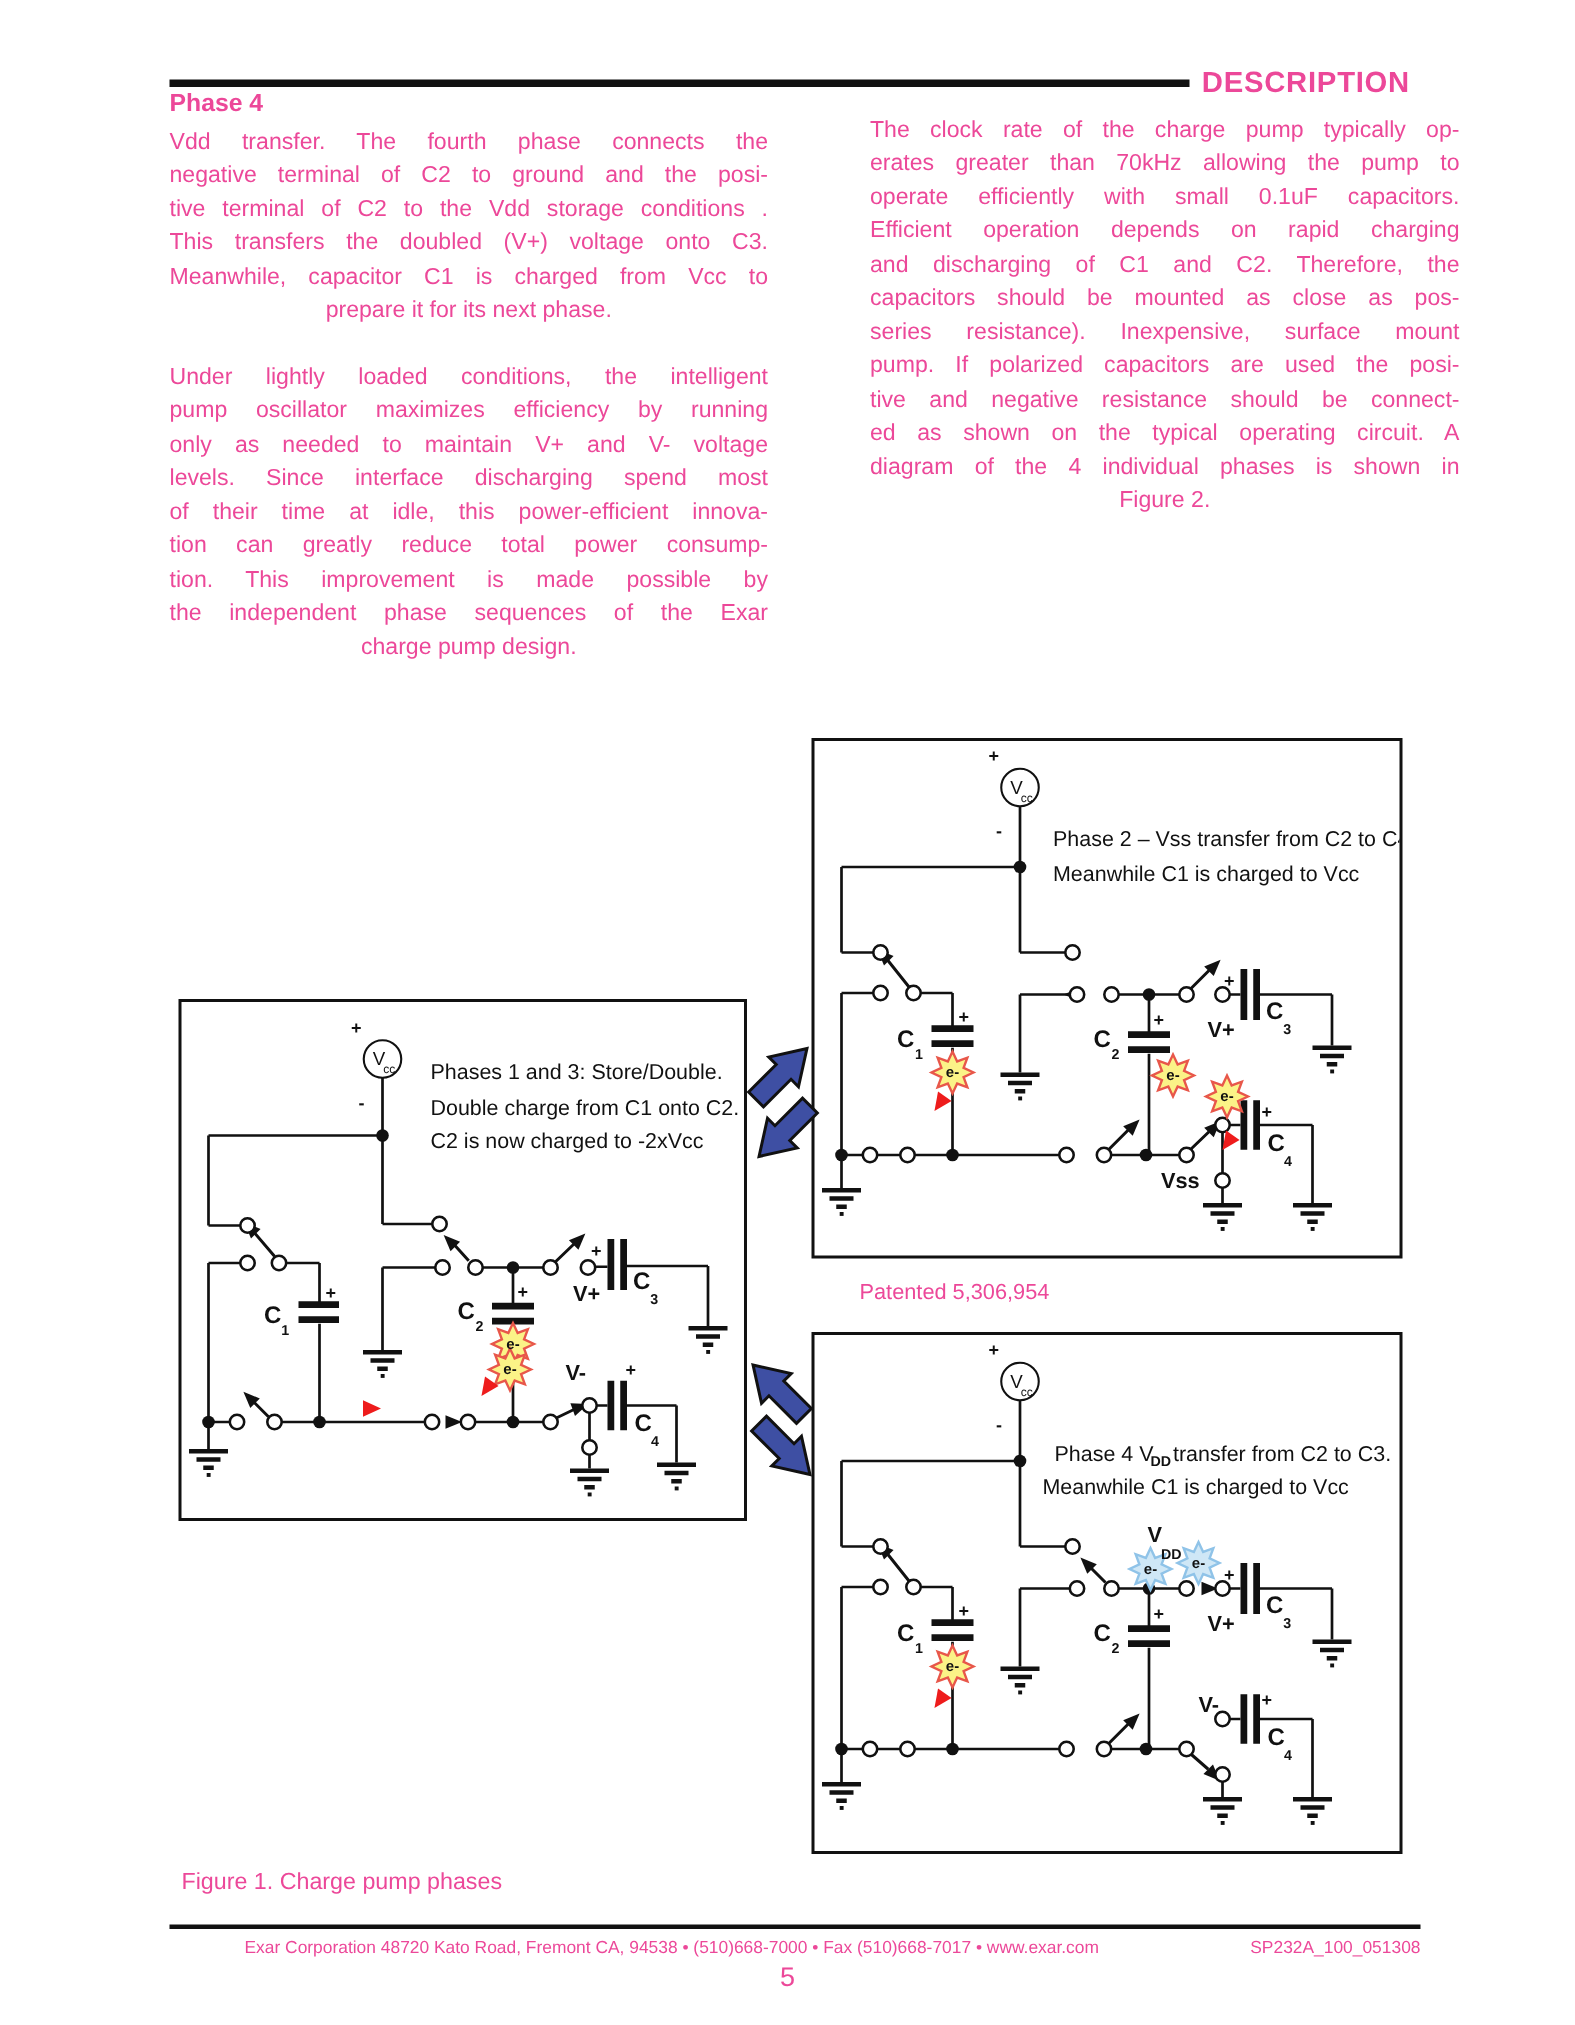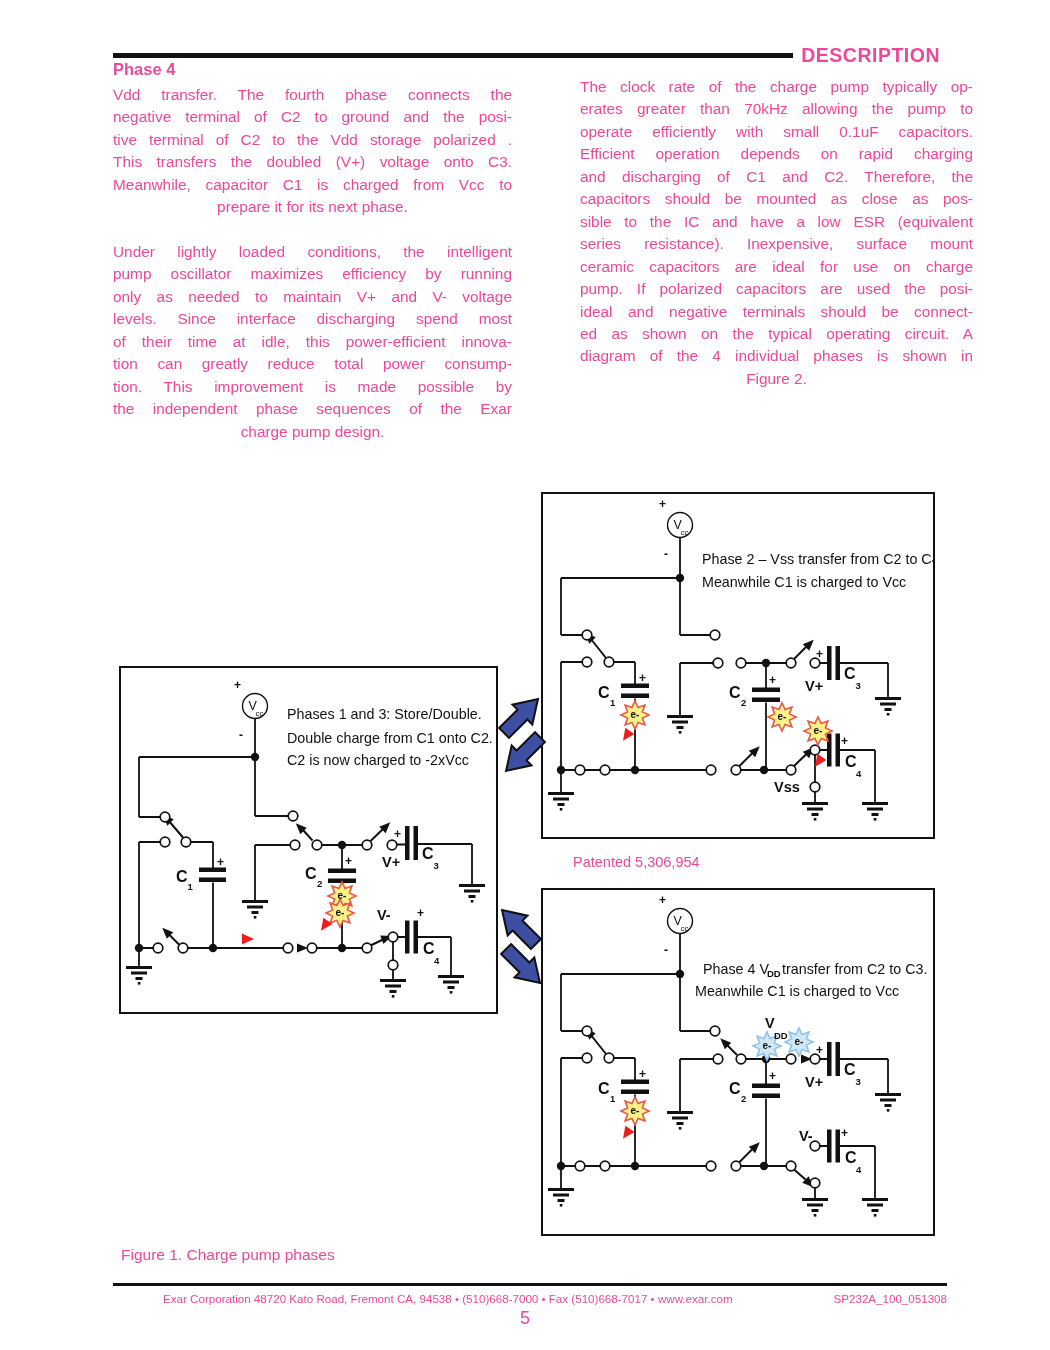--- a/index.html
+++ b/index.html
@@ -60,21 +60,21 @@
     </defs>
   </svg>
 
   <div class="abs top-rule"></div>
   <div class="abs desc-title">DESCRIPTION</div>
   <div class="abs phase4-title">Phase 4</div>
 
   <div class="abs col leftcol" style="top:84px">
     <div class="jl">Vdd transfer. The fourth phase connects the</div>
     <div class="jl">negative terminal of C2 to ground and the posi-</div>
-    <div class="jl">tive terminal of C2 to the Vdd storage polarized .</div>
+    <div class="jl">tive terminal of C2 to the Vdd storage conditions .</div>
     <div class="jl">This transfers the doubled (V+) voltage onto C3.</div>
     <div class="jl">Meanwhile, capacitor C1 is charged from Vcc to</div>
     <div class="ll">prepare it for its next phase.</div>
   </div>
   <div class="abs col leftcol" style="top:241px">
     <div class="jl">Under lightly loaded conditions, the intelligent</div>
     <div class="jl">pump oscillator maximizes efficiency by running</div>
     <div class="jl">only as needed to maintain V+ and V- voltage</div>
     <div class="jl">levels. Since interface discharging spend most</div>
     <div class="jl">of their time at idle, this power-efficient innova-</div>
@@ -84,25 +84,23 @@
     <div class="ll">charge pump design.</div>
   </div>
 
   <div class="abs col rightcol" style="top:76px">
     <div class="jl">The clock rate of the charge pump typically op-</div>
     <div class="jl">erates greater than 70kHz allowing the pump to</div>
     <div class="jl">operate efficiently with small 0.1uF capacitors.</div>
     <div class="jl">Efficient operation depends on rapid charging</div>
     <div class="jl">and discharging of C1 and C2. Therefore, the</div>
     <div class="jl">capacitors should be mounted as close as pos-</div>
-    <div class="jl">sible to the IC and have a low ESR (equivalent</div>
     <div class="jl">series resistance). Inexpensive, surface mount</div>
-    <div class="jl">ceramic capacitors are ideal for use on charge</div>
     <div class="jl">pump. If polarized capacitors are used the posi-</div>
-    <div class="jl">ideal and negative terminals should be connect-</div>
+    <div class="jl">tive and negative resistance should be connect-</div>
     <div class="jl">ed as shown on the typical operating circuit. A</div>
     <div class="jl">diagram of the 4 individual phases is shown in</div>
     <div class="ll">Figure 2.</div>
   </div>
 
   <div class="box boxA">
    <svg width="390" height="343" viewBox="0 0 390 343">
     <path class="wire" d="M137,43.5 V84 M18,84 H137 M18,84 V141 M18,141 H39.5 M18,168 H39.5 M18,168 V298 M70.5,168 H92 M92,168 V190 M92,204.5 V276 M18,276 H163.5 M197.5,276 H243.5 M137,84 V141 M137,141 H167.5 M137,169 H170.5 M137,169 V221 M202.5,169 H243.5 M223,169 V194 M223,208.5 V276 M276.5,169 H284 M297,169 H345 M345,169 V203 M276.5,256 H284 M297,256 H332 M332,256 V308 M272,260.5 V288.5 M272,297.5 V308"></path>
     <path class="lever" d="M47.5,144.5 L63,164 M196,272.5 L209,259.5 M250.5,272.5 L263,260.5 M250.5,165.5 L263,153"></path>
     <g fill="#111">

